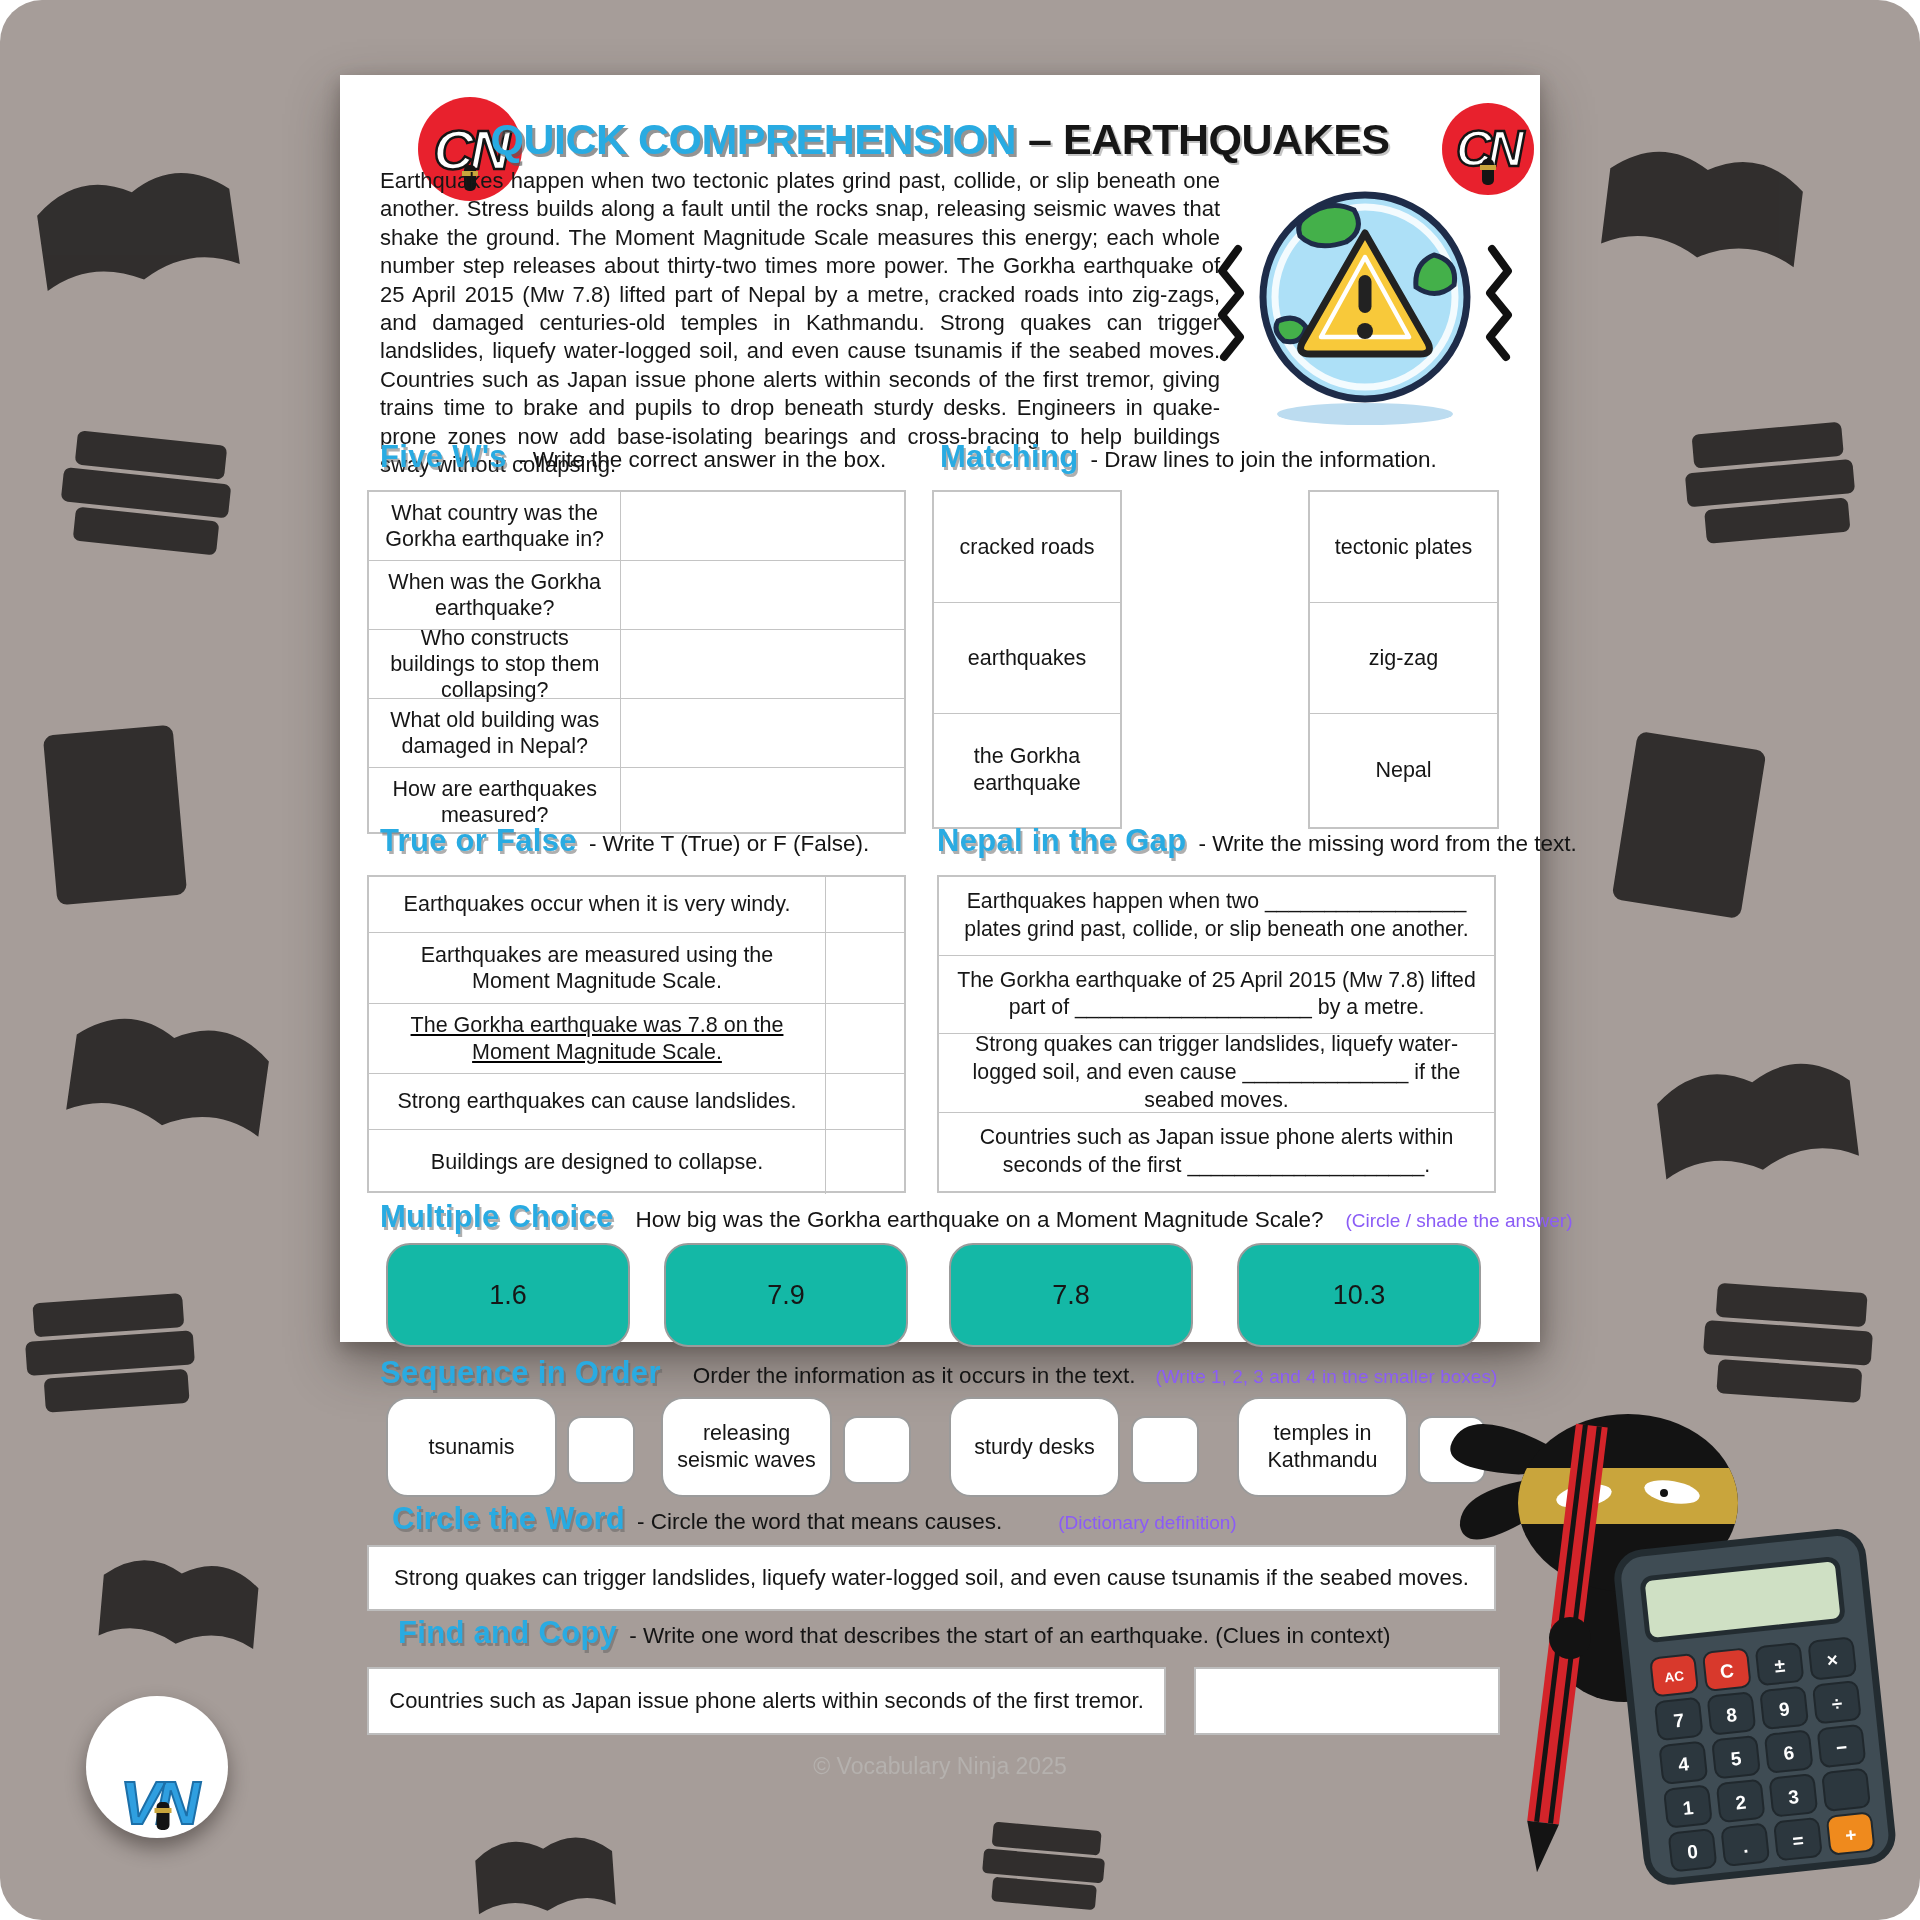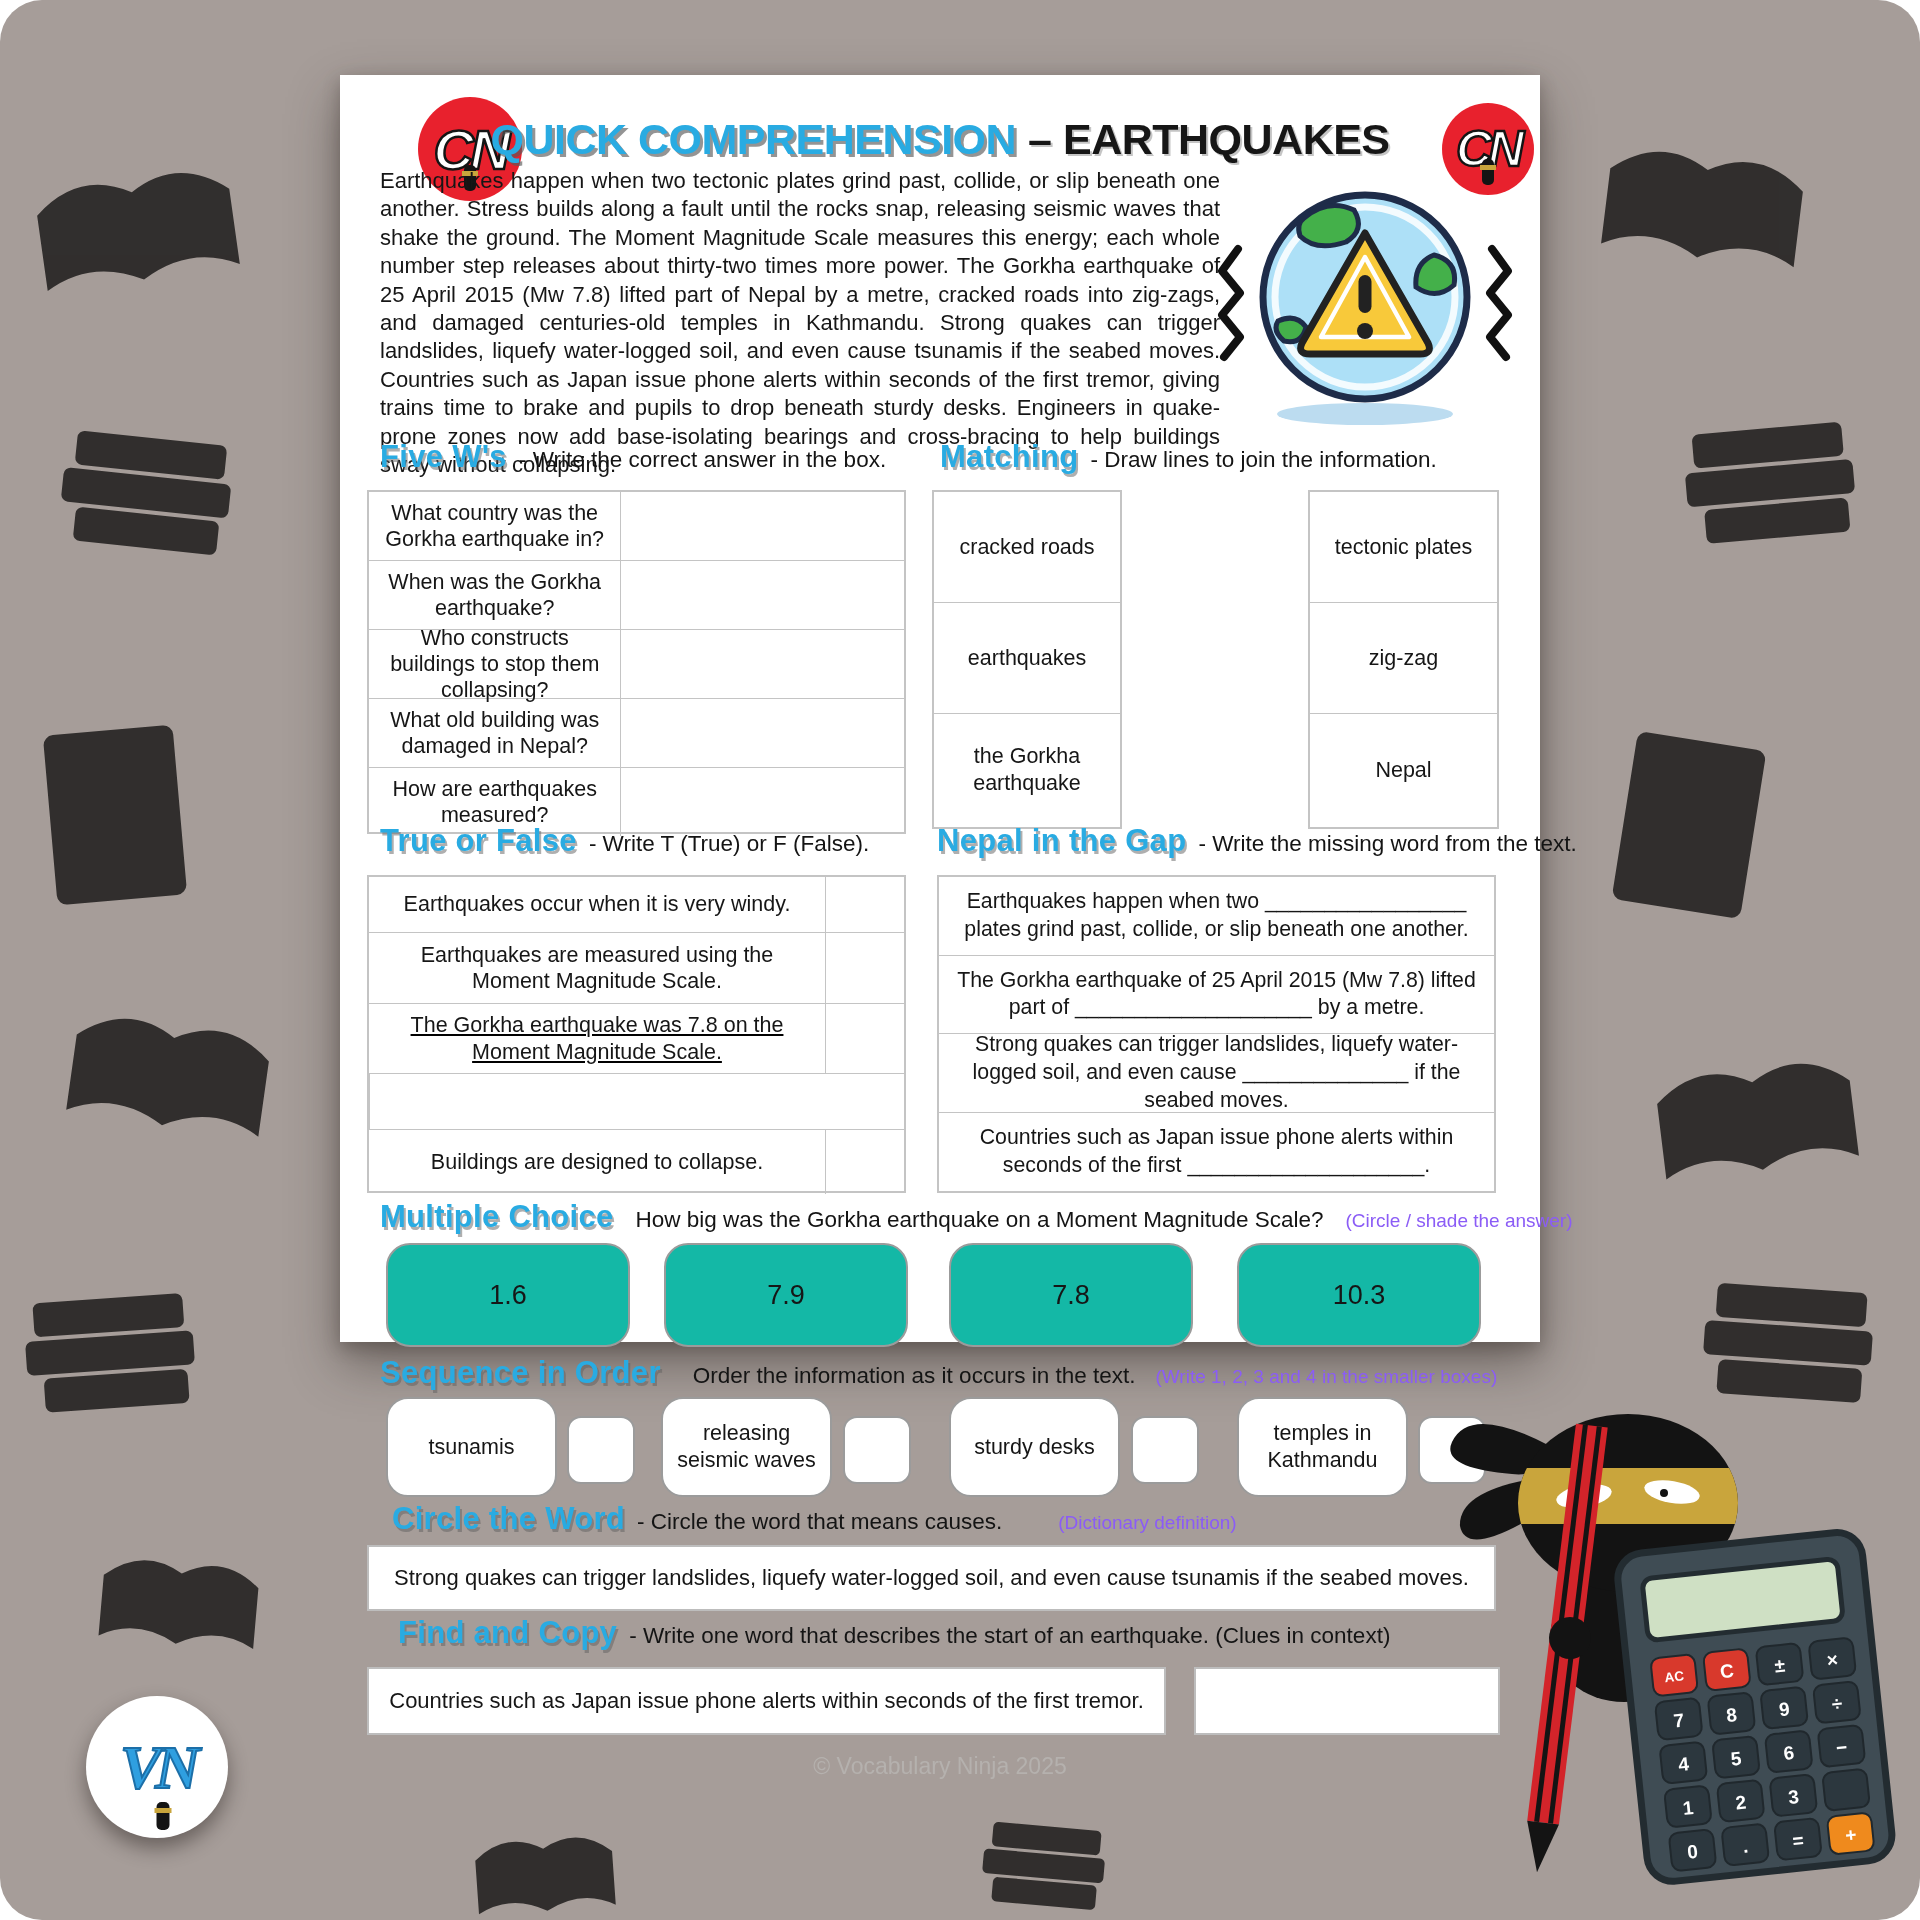--- a/index.html
+++ b/index.html
@@ -75,21 +75,21 @@
   .seq-small{position:absolute;top:1341px;width:64px;height:64px;border:2.5px solid #9b9b9b;border-radius:14px;background:#fff;}
   
   .wide-box{position:absolute;border:2px solid #bdbdbd;display:flex;align-items:center;justify-content:center;
     text-align:center;font-size:22px;color:#161616;background:#fff;box-sizing:border-box;}
   .cw-box{left:27px;top:1470px;width:1129px;height:66px;}
   .fc-box1{left:27px;top:1592px;width:799px;height:68px;}
   .fc-box2{left:854px;top:1592px;width:306px;height:68px;}
   .footer{position:absolute;left:0;right:0;top:1678px;text-align:center;font-size:23px;color:#b5b1ae;}
   
   .vn-logo{position:absolute;left:86px;top:1696px;width:142px;height:142px;border-radius:50%;background:#fff;
-    box-shadow:0 10px 20px rgba(30,25,22,.45);z-index:5;display:flex;align-items:center;justify-content:center;font-family:Liberation Serif, serif;}
+    box-shadow:0 10px 20px rgba(30,25,22,.45);z-index:5;display:flex;align-items:flex-end;justify-content:center;}
   .vn-txt{font-size:62px;font-weight:bold;font-style:italic;color:#2f9fe0;-webkit-text-stroke:2px #1c6fa8;letter-spacing:-6px;}
   .vn-ninja{position:absolute;bottom:8px;left:54%;transform:translateX(-50%);width:13px;height:28px;background:#141414;border-radius:5px;}
   .vn-ninja:before{content:"";position:absolute;top:6px;left:-2px;right:-2px;height:5px;background:#c9a53c;}
   .ninja-svg{position:absolute;left:1400px;top:1376px;width:520px;height:544px;z-index:6;}
   .cb{stroke:#20282d;stroke-width:2;}
   .cb-dark{fill:#2c373e;} .cb-red{fill:#d8392c;} .cb-orange{fill:#ef8a1d;}
   .cb-txt{fill:#ffffff;font-family:"Liberation Sans",sans-serif;font-weight:bold;font-size:19px;text-anchor:middle;}
   .cb-txt-sm{font-size:13.5px;}
 </style>
 </head>
@@ -243,20 +243,21 @@
           </div>
       <div class="tf-row">
             <div class="tf-s">Earthquakes are measured using the Moment Magnitude Scale.</div>
             <div class="tf-a"></div>
           </div>
       <div class="tf-row">
             <div class="tf-s">The Gorkha earthquake was 7.8 on the Moment Magnitude Scale.</div>
             <div class="tf-a"></div>
           </div>
       <div class="tf-row">
+            <div class="tf-s">Strong earthquakes can cause landslides.</div>
             <div class="tf-a"></div>
           </div>
       <div class="tf-row">
             <div class="tf-s">Buildings are designed to collapse.</div>
             <div class="tf-a"></div>
           </div>
     </div>
 
     <div class="sec-head h-fg">
       <span class="blue">Nepal in the Gap</span>

